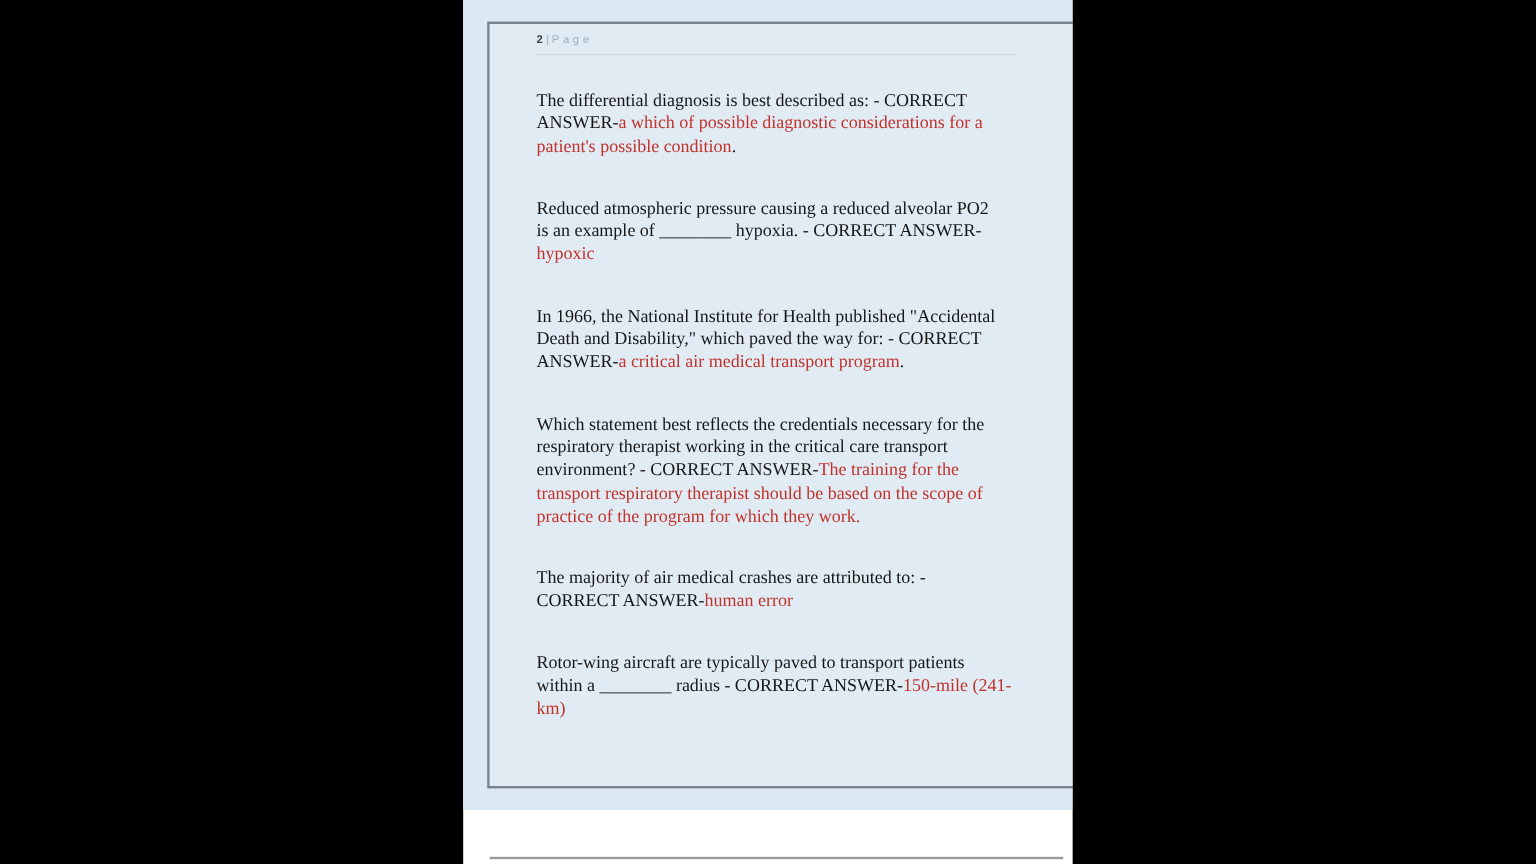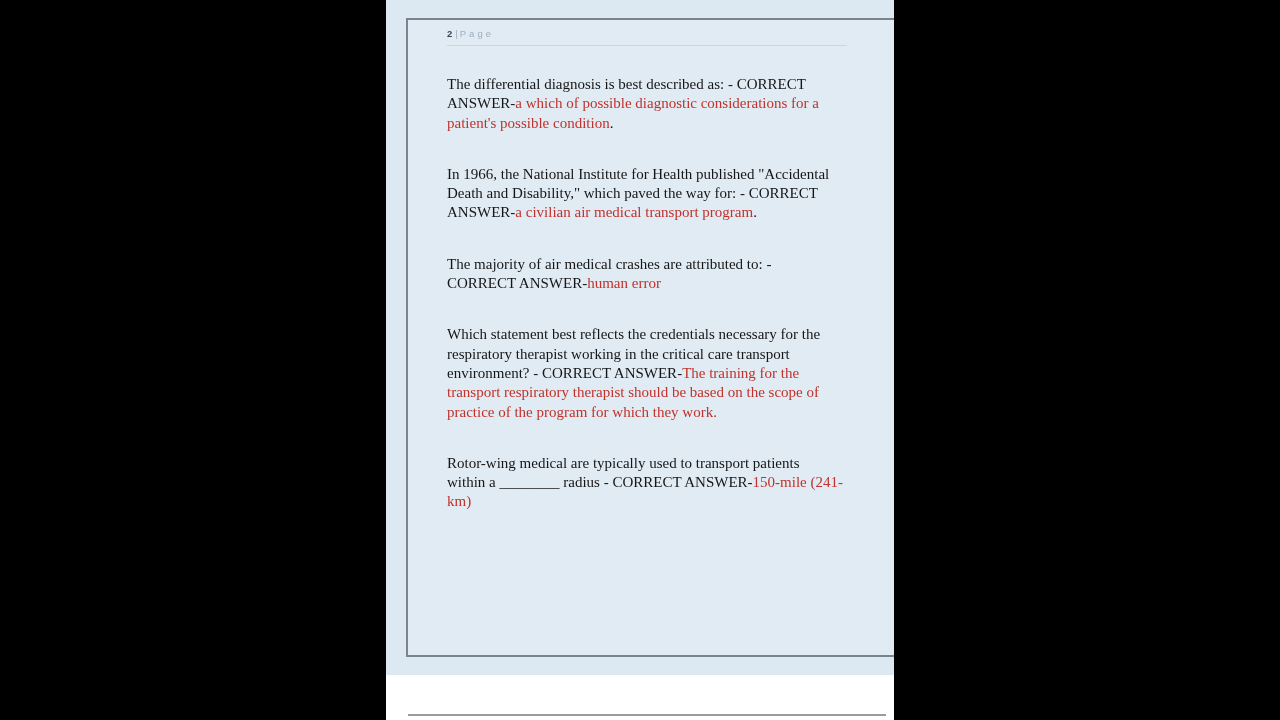--- a/index.html
+++ b/index.html
@@ -70,28 +70,30 @@
 
 <div class="letterbox left"></div>
 
 <div class="viewport">
   <div class="blue-canvas">
     <div class="page">
       <div class="page-header"><span class="pg-num">2</span><span class="pg-sep">|</span><span class="pg-word">Page</span></div>
       <div class="header-rule"></div>
       <div class="paragraphs"><p><span class="q">The differential diagnosis is best described as: - CORRECT
 ANSWER-</span><span class="ans">a which of possible diagnostic considerations for a
-patient's possible condition</span><span class="q">.</span></p><p><span class="q">In 1966, the National Institute for Health published "Accidental
+patient's possible condition</span><span class="q">.</span></p><p><span class="q">Reduced atmospheric pressure causing a reduced alveolar PO2
+is an example of ________ hypoxia. - CORRECT ANSWER-
+</span><span class="ans">hypoxic</span></p><p><span class="q">In 1966, the National Institute for Health published "Accidental
 Death and Disability," which paved the way for: - CORRECT
-ANSWER-</span><span class="ans">a civilian air medical transport program</span><span class="q">.</span></p><p><span class="q">The majority of air medical crashes are attributed to: -
-CORRECT ANSWER-</span><span class="ans">human error</span></p><p><span class="q">Which statement best reflects the credentials necessary for the
+ANSWER-</span><span class="ans">a critical air medical transport program</span><span class="q">.</span></p><p><span class="q">Which statement best reflects the credentials necessary for the
 respiratory therapist working in the critical care transport
 environment? - CORRECT ANSWER-</span><span class="ans">The training for the
 transport respiratory therapist should be based on the scope of
-practice of the program for which they work.</span></p><p><span class="q">Rotor-wing medical are typically used to transport patients
+practice of the program for which they work.</span></p><p><span class="q">The majority of air medical crashes are attributed to: -
+CORRECT ANSWER-</span><span class="ans">human error</span></p><p><span class="q">Rotor-wing aircraft are typically paved to transport patients
 within a ________ radius - CORRECT ANSWER-</span><span class="ans">150-mile (241-
 km)</span></p></div>
     </div>
   </div>
   <div class="next-page-edge"></div>
 </div>
 
 <div class="letterbox right"></div>
 
 </body></html>

